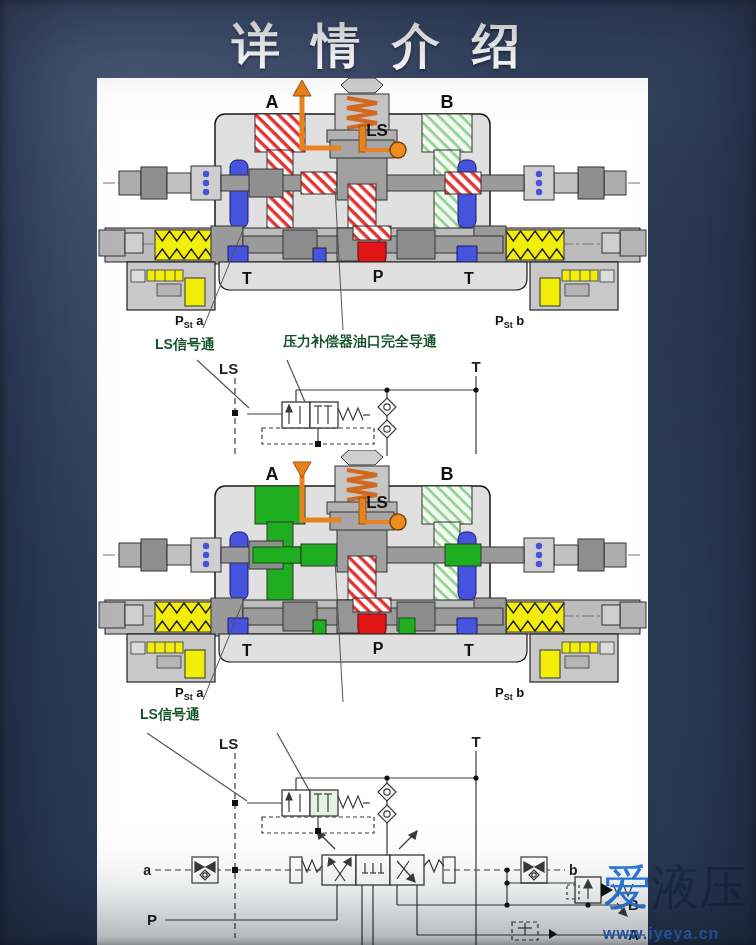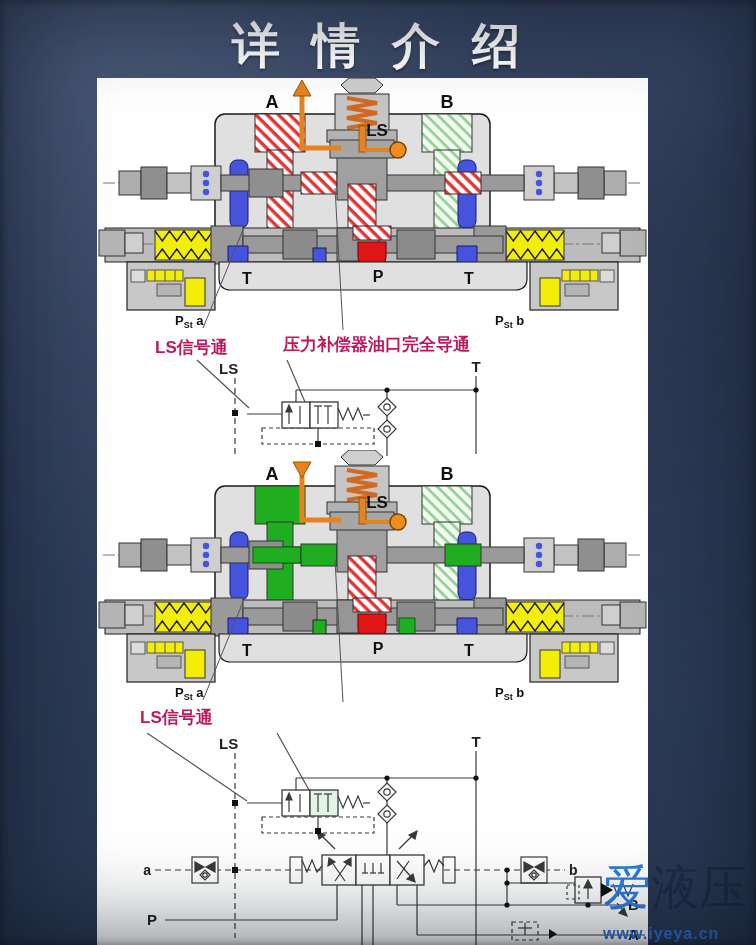--- a/index.html
+++ b/index.html
@@ -12,21 +12,21 @@
       radial-gradient(ellipse at 50% 90%, rgba(0,0,0,0.22), transparent 55%),
       linear-gradient(180deg,#3b4b6b 0%,#31405e 38%,#283750 100%);
   }
   .vignette{position:absolute;inset:0;pointer-events:none;
     box-shadow:inset 0 0 90px 12px rgba(8,14,28,0.55), inset 0 0 10px rgba(0,0,0,0.45);}
   .title{position:absolute;top:14px;left:0;width:756px;text-align:center;
     color:#ffffff;font-size:48px;font-weight:800;letter-spacing:32px;padding-left:28px;
     box-sizing:border-box;text-shadow:0 2px 3px rgba(0,0,0,0.35);}
   .panel{position:absolute;left:97px;top:78px;width:551px;height:867px;background:#ffffff;}
   .fig{position:absolute;left:0;display:block;}
-  .cap{position:absolute;color:#be185d;font-weight:bold;font-size:17px;white-space:nowrap;}
+  .cap{position:absolute;color:#14532d;font-weight:bold;font-size:14px;white-space:nowrap;}
   .wm{position:absolute;left:603px;top:864px;width:153px;line-height:1;}
   .wm .row1{font-size:48px;font-weight:400;letter-spacing:0px;white-space:nowrap;}
   .wm .b1{color:#2b7ce0;}
   .wm .b2{color:#1b2a4a;}
   .wm .row2{font-size:16px;font-weight:bold;color:#2e6fd0;letter-spacing:1px;margin-top:14px;}
   svg text{font-family:"Liberation Sans","DejaVu Sans",sans-serif;}
 </style>
 </head>
 <body>
 

